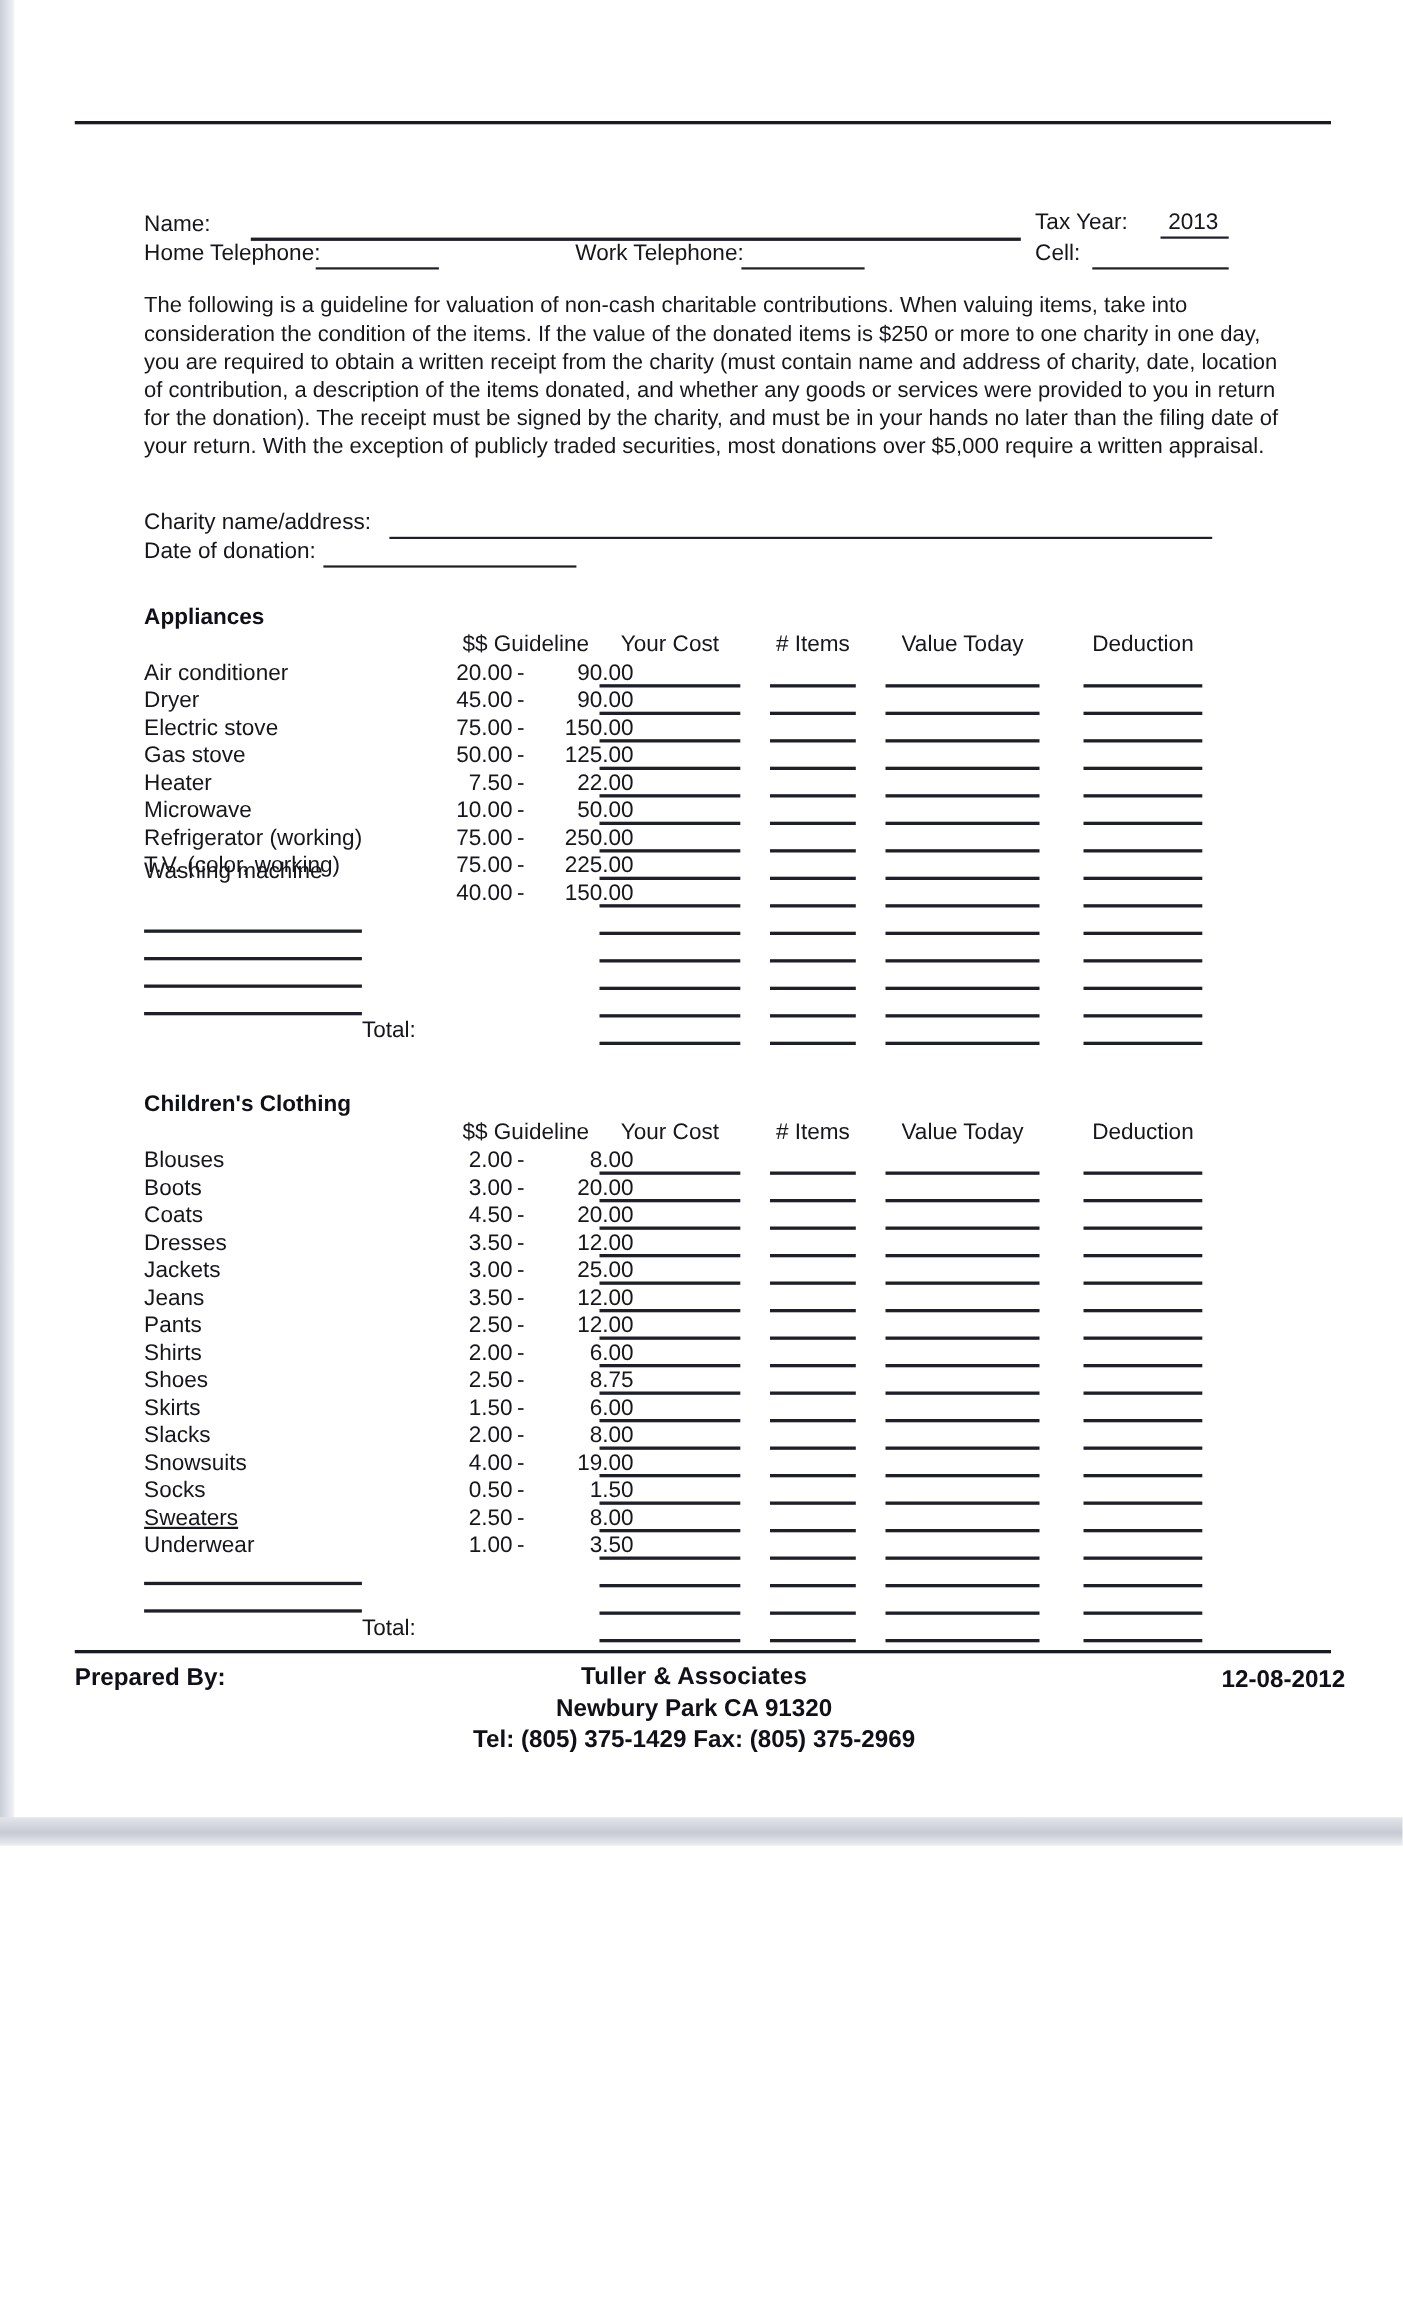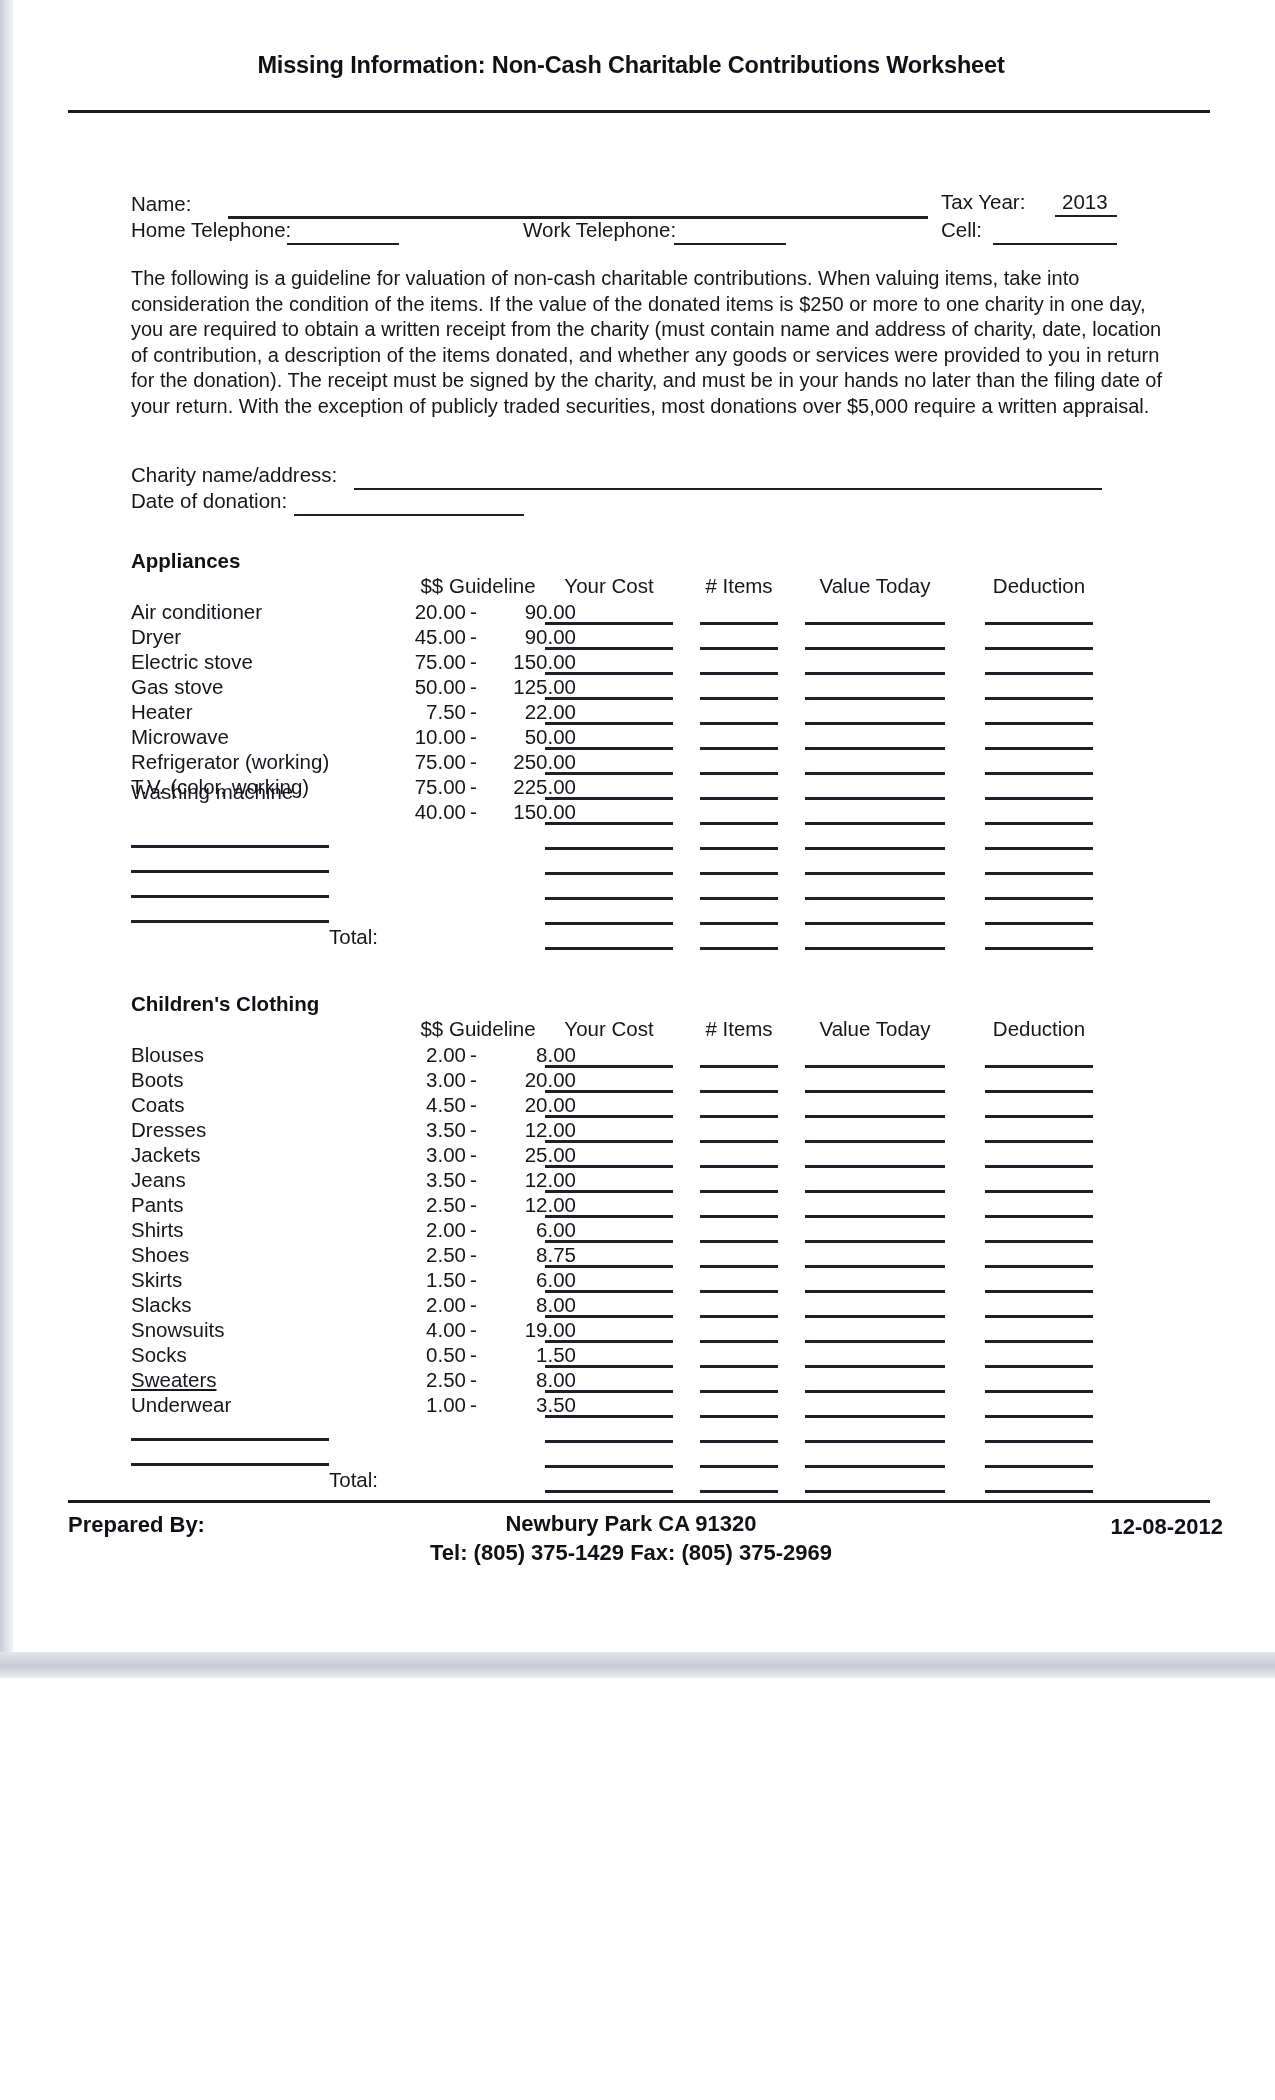--- a/index.html
+++ b/index.html
@@ -186,21 +186,20 @@
   .firm-name { letter-spacing: 0.2px; }
 </style>
 </head>
 <body>
 
 <div id="scan-area">
   <div class="page-sheet"></div>
   <div class="edge-strip-left"></div>
   <div class="edge-strip-bottom"></div>
 
-  <div class="doc-title">Missing Information: Non-Cash Charitable Contributions Worksheet</div>
   <div class="rule title-rule"></div>
 
   <div class="txt hdr-label" style="left:131px; top:194px;">Name:</div>
   <div class="txt hdr-value" style="left:232px; top:194px; width:690px;"></div>
   <div class="rule fld-line" style="left:228px; top:216px; width:700px; height:2.6px;"></div>
 
   <div class="txt hdr-label" style="left:941px; top:192px;">Tax Year:</div>
   <div class="txt hdr-value" style="left:1062px; top:192px;">2013</div>
   <div class="rule fld-line" style="left:1055px; top:215px; width:62px; height:2.4px;"></div>
 
@@ -469,19 +468,20 @@
       <div class="total-label" style="left: 329px; top: 1468px;">Total:</div>
       <div class="blank-line" style="left: 545px; top: 1490px; width: 128px;"></div>
       <div class="blank-line" style="left: 700px; top: 1490px; width: 78px;"></div>
       <div class="blank-line" style="left: 805px; top: 1490px; width: 140px;"></div>
       <div class="blank-line" style="left: 985px; top: 1490px; width: 108px;"></div>
     </div>
 
   <div class="rule footer-rule"></div>
   <div class="prep-by">Prepared By:</div>
   <div class="firm-block">
+    <div class="firm-name">Tuller &amp;  Associates</div>
     <div>Newbury Park CA 91320</div>
     <div>Tel: (805) 375-1429   Fax: (805) 375-2969</div>
   </div>
   <div class="footer-date">12-08-2012</div>
 </div>
 
 <div class="below-page"></div>
 
 </body></html>

